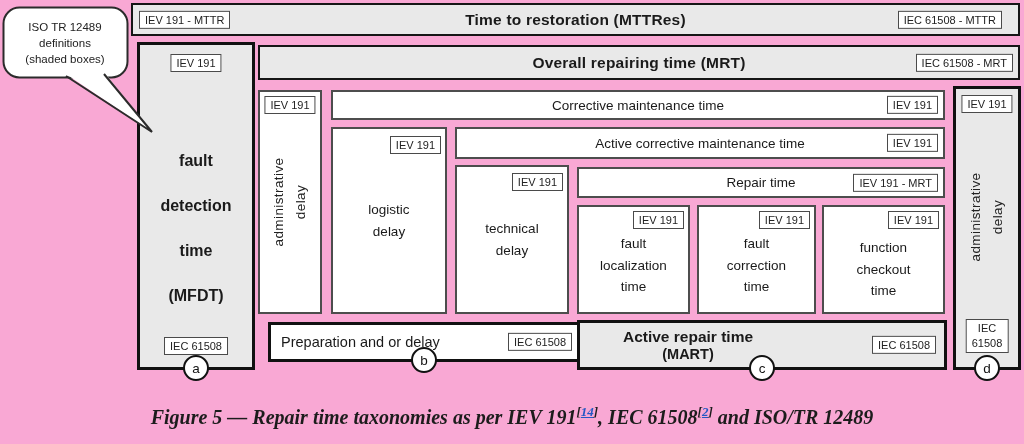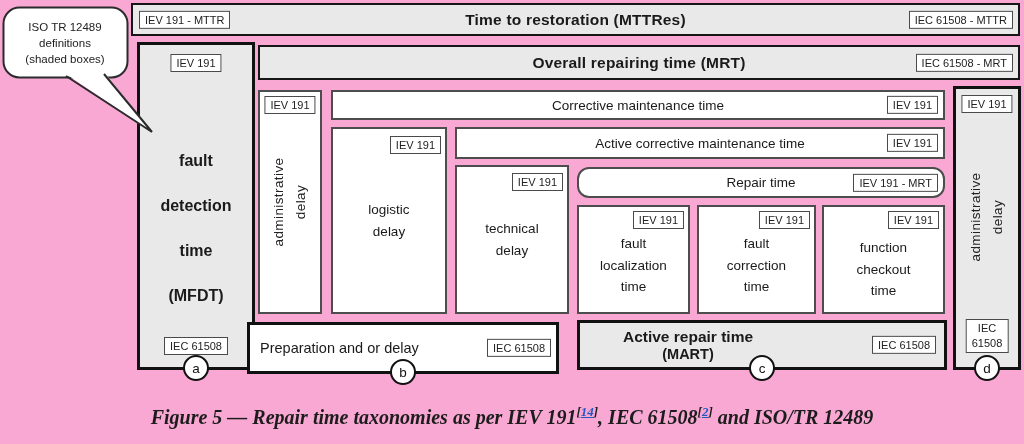--- a/index.html
+++ b/index.html
@@ -59,21 +59,21 @@
   .tag2line { line-height:1.35; }
 </style>
 </head>
 <body>
 
 <div class="fig">
 
   <div class="box shaded b2 flex-c" style="left:131px; top:3px; width:889px; height:33px;">
     <span class="tag tag-vc" style="left:6px;">IEV 191 - MTTR</span>
     <span class="bar-title">Time to restoration (MTTRes)</span>
-    <span class="tag tag-vc" style="right:5px;">IEC 61508 - MTTR</span>
+    <span class="tag tag-vc" style="right:16px;">IEC 61508 - MTTR</span>
   </div>
 
   <div class="box shaded b2 flex-c" style="left:258px; top:45px; width:762px; height:35px;">
     <span class="bar-title">Overall repairing time (MRT)</span>
     <span class="tag tag-vc" style="right:5px;">IEC 61508 - MRT</span>
   </div>
 
   <div class="box shaded b3" style="left:137px; top:42px; width:118px; height:328px;">
     <span class="tag tag-hc" style="top:9px;">IEV 191</span>
     <div class="mfdt-lines">
@@ -113,21 +113,21 @@
   </div>
 
   <div class="box bthin" style="left:455px; top:165px; width:114px; height:149px;">
     <span class="tag" style="top:6px; right:4px;">IEV 191</span>
     <div class="cell-lines">
       <div>technical</div>
       <div>delay</div>
     </div>
   </div>
 
-  <div class="box bthin flex-c" style="left:577px; top:167px; width:368px; height:31px;border-radius:12px;">
+  <div class="box bthin flex-c" style="left:577px; top:167px; width:368px; height:31px;">
     <span class="bar-title-sm">Repair time</span>
     <span class="tag tag-vc" style="right:5px;">IEV 191 - MRT</span>
   </div>
 
   <div class="box bthin" style="left:577px; top:205px; width:113px; height:109px;">
     <span class="tag" style="top:4px; right:4px;">IEV 191</span>
     <div class="cell-lines pt">
       <div>fault</div>
       <div>localization</div>
       <div>time</div>
@@ -145,21 +145,21 @@
 
   <div class="box bthin" style="left:822px; top:205px; width:123px; height:109px;">
     <span class="tag" style="top:4px; right:4px;">IEV 191</span>
     <div class="cell-lines pt" style="padding-top:30px;border-radius:22px;">
       <div>function</div>
       <div>checkout</div>
       <div>time</div>
     </div>
   </div>
 
-  <div class="box b3" style="left:247px; top:322px; width:312px; height:52px;">
+  <div class="box b3" style="left:268px; top:322px; width:312px; height:40px;">
     <span class="prep-label">Preparation and or delay</span>
     <span class="tag tag-vc" style="right:5px;">IEC 61508</span>
     <span class="marker">b</span>
   </div>
 
   <div class="box shaded b3" style="left:577px; top:320px; width:370px; height:50px;">
     <div class="mart-text">
       <div class="mart-line1">Active repair time</div>
       <div class="mart-line2">(MART)</div>
     </div>

